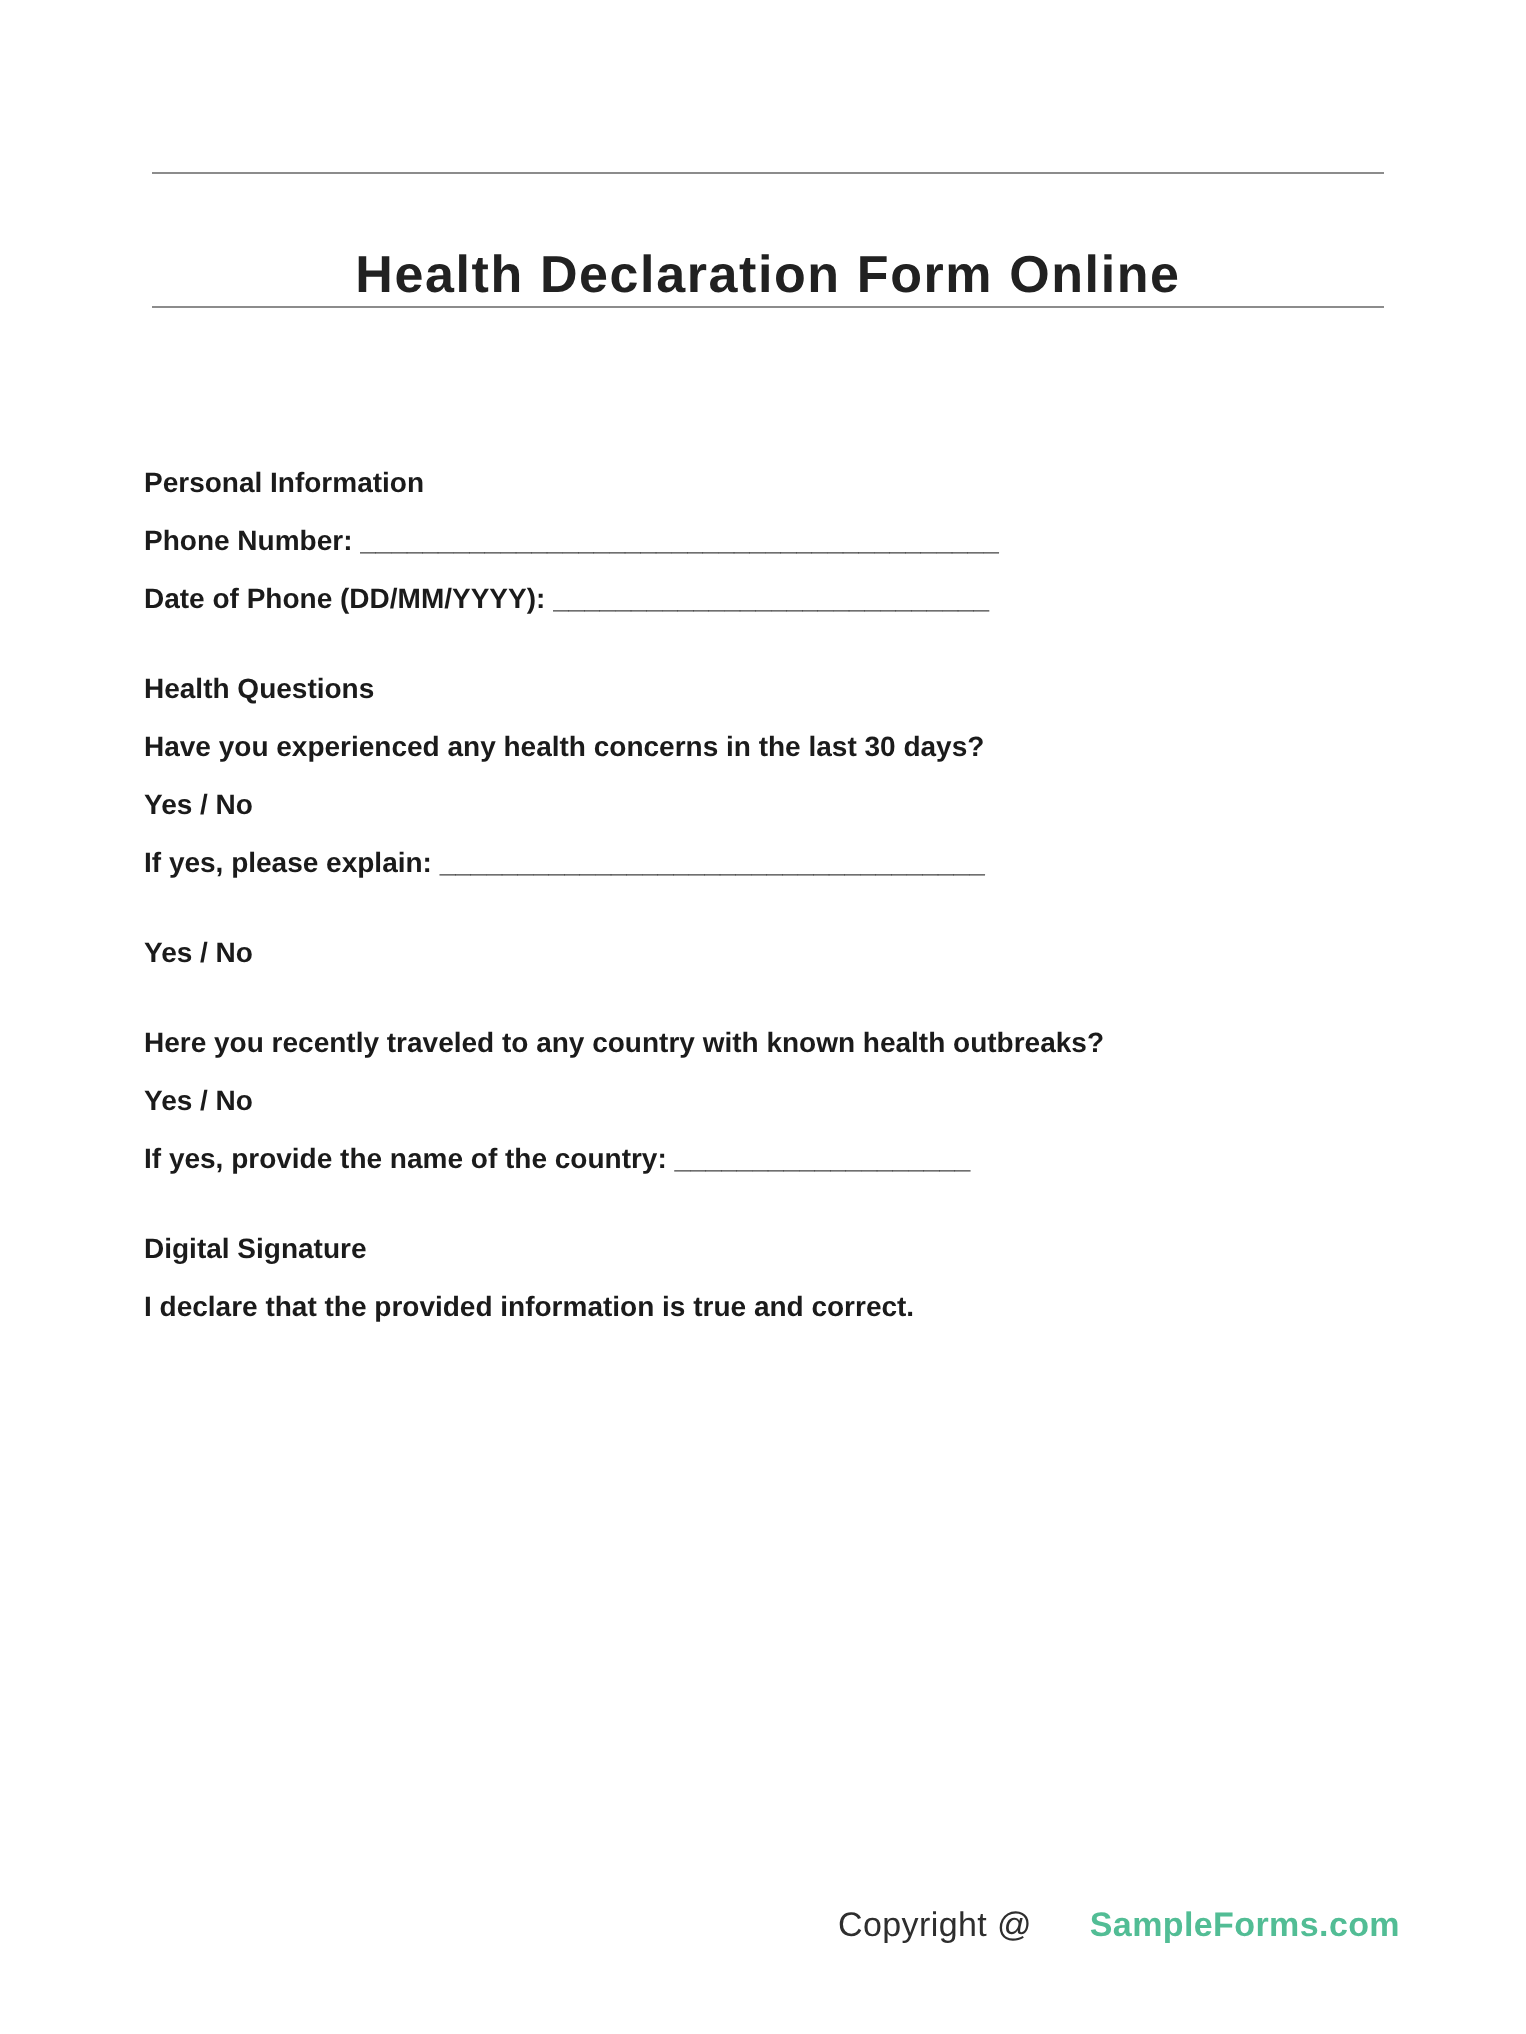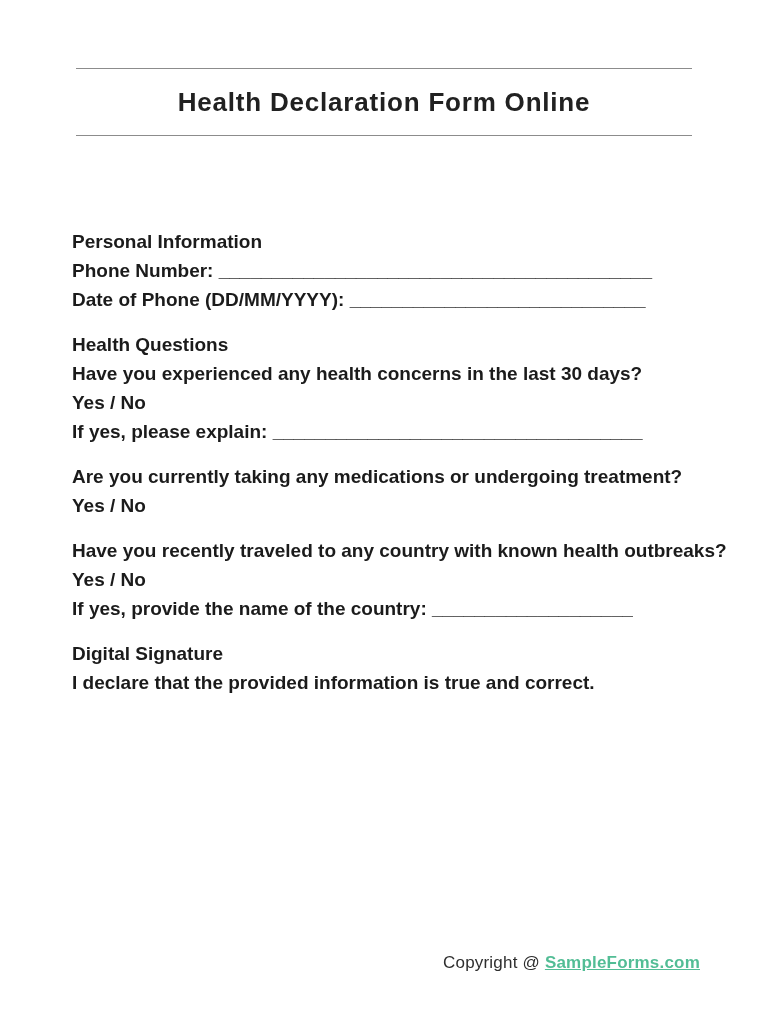--- a/index.html
+++ b/index.html
@@ -12,69 +12,69 @@
     width: 763px;
     height: 1017px;
     background: #ffffff;
     font-family: "Liberation Sans", sans-serif;
     overflow: hidden;
   }
   .title-block {
     position: absolute;
     left: 76px;
     right: 71px;
-    top: 68px;
+    top: 86px;
     height: 66px;
     border-top: 1px solid #8c8c8c;
     border-bottom: 1px solid #8c8c8c;
     display: flex;
-    align-items: center;
+    align-items: flex-end;
     justify-content: center;
   }
   .title-text {
     font-size: 26px;
     font-weight: 700;
     letter-spacing: 0.8px;
     color: #212121;
     white-space: nowrap;
   }
   .content {
     position: absolute;
     left: 72px;
     top: 227px;
     right: 40px;
     color: #1b1b1b;
   }
   .para {
     margin: 0 0 16px 0;
   }
   .line {
-    font-size: 19px;
+    font-size: 14px;
     font-weight: 700;
     line-height: 29px;
     color: #1b1b1b;
     white-space: nowrap;
   }
   .fill {
     font-weight: 700;
     letter-spacing: 0;
   }
   .footer {
     position: absolute;
     top: 953px;
     right: 63px;
     font-size: 17px;
     letter-spacing: 0.2px;
     color: #2e2e2e;
     white-space: nowrap;
   }
   .footer a {
     font-weight: 700;
-    text-decoration: underline;
     cursor: pointer;
+    margin-left: 24px;
   }
 </style>
 </head>
 <body>
 
 <div class="page">
 
   <div class="title-block">
     <div class="title-text">Health Declaration Form Online</div>
   </div>
@@ -97,26 +97,25 @@
       <div class="line">Health Questions</div>
       <div class="line">Have you experienced any health concerns in the last 30 days?</div>
       <div class="line">Yes / No</div>
       <div class="line">
         <span>If yes, please explain:</span>
         <span class="fill">___________________________________</span>
       </div>
     </div>
 
     <div class="para">
-      <div class="line">Are you currently taking any medications or undergoing treatment?</div>
       <div class="line">Yes / No</div>
     </div>
 
     <div class="para">
-      <div class="line">Have you recently traveled to any country with known health outbreaks?</div>
+      <div class="line">Here you recently traveled to any country with known health outbreaks?</div>
       <div class="line">Yes / No</div>
       <div class="line">
         <span>If yes, provide the name of the country:</span>
         <span class="fill">___________________</span>
       </div>
     </div>
 
     <div class="para">
       <div class="line">Digital Signature</div>
       <div class="line">I declare that the provided information is true and correct.</div>

